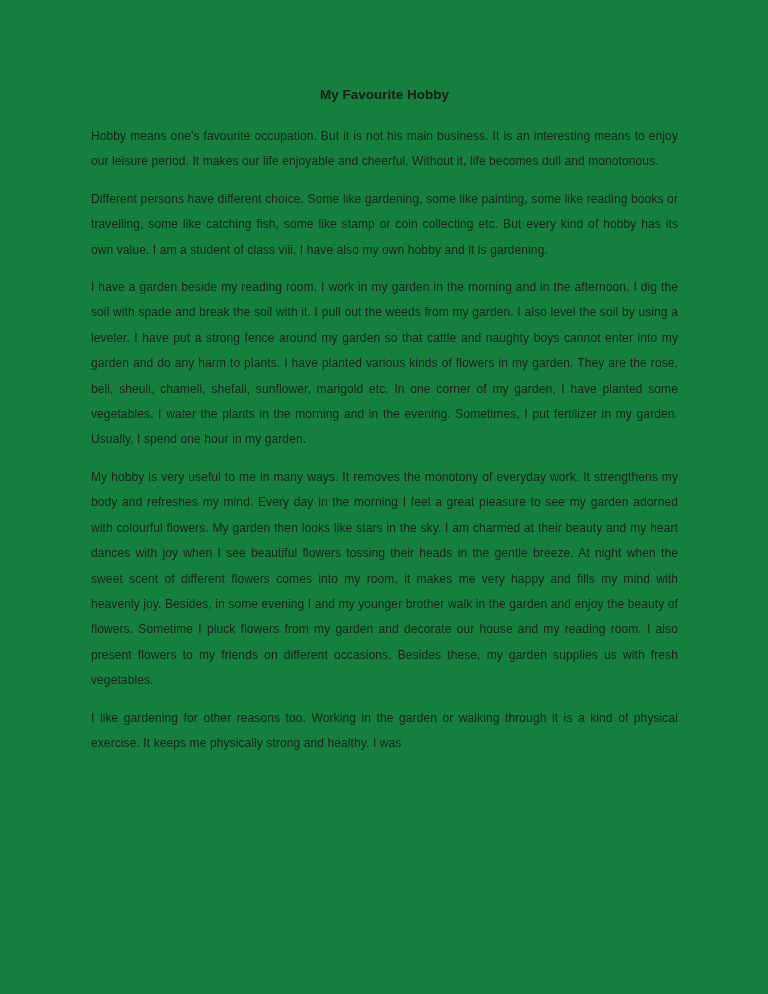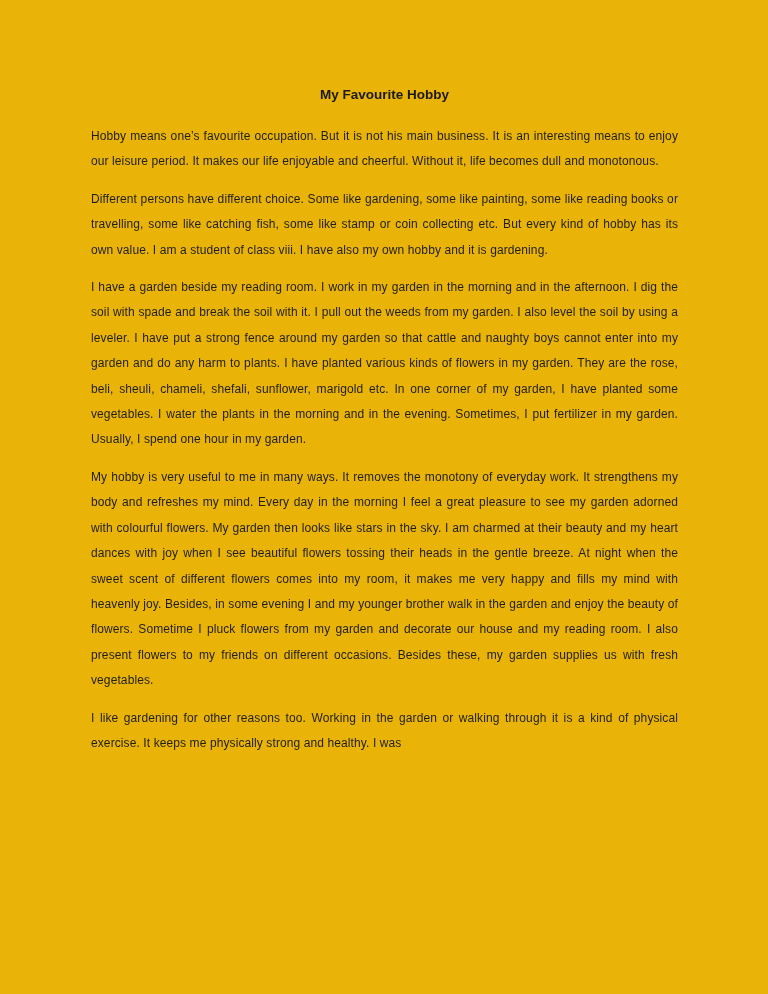--- a/index.html
+++ b/index.html
@@ -5,21 +5,21 @@
   html, body {
     margin: 0;
     padding: 0;
     background: #ffffff;
   }
   .page {
     position: relative;
     width: 768px;
     height: 994px;
     margin: 0 auto;
-    background: #eab308;
+    background: #15803d;
     overflow: hidden;
     box-sizing: border-box;
     padding: 86px 90px 0 91px;
     font-family: "Liberation Sans", sans-serif;
     color: #1f1f1f;
   }
   .doc-title {
     margin: 0 0 20px 0;
     font-size: 13.5px;
     line-height: 18px;

